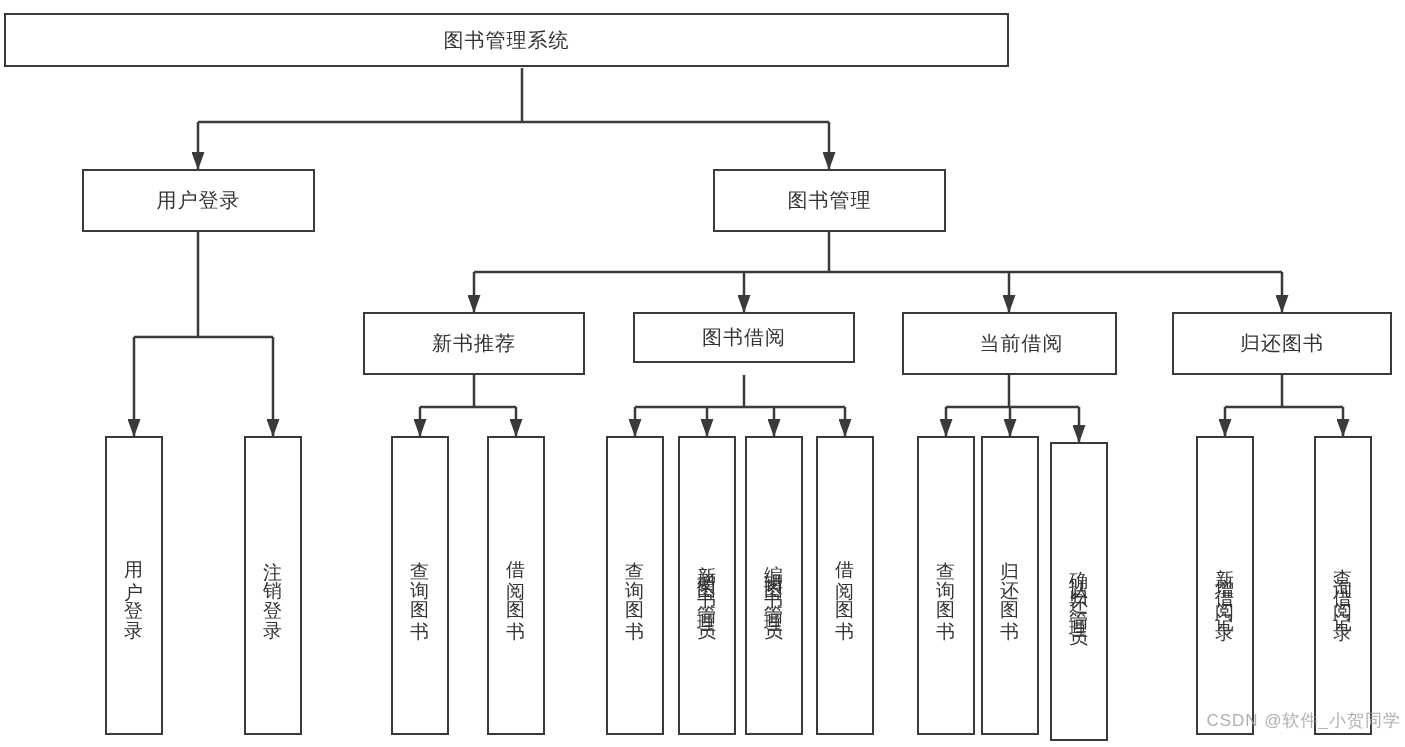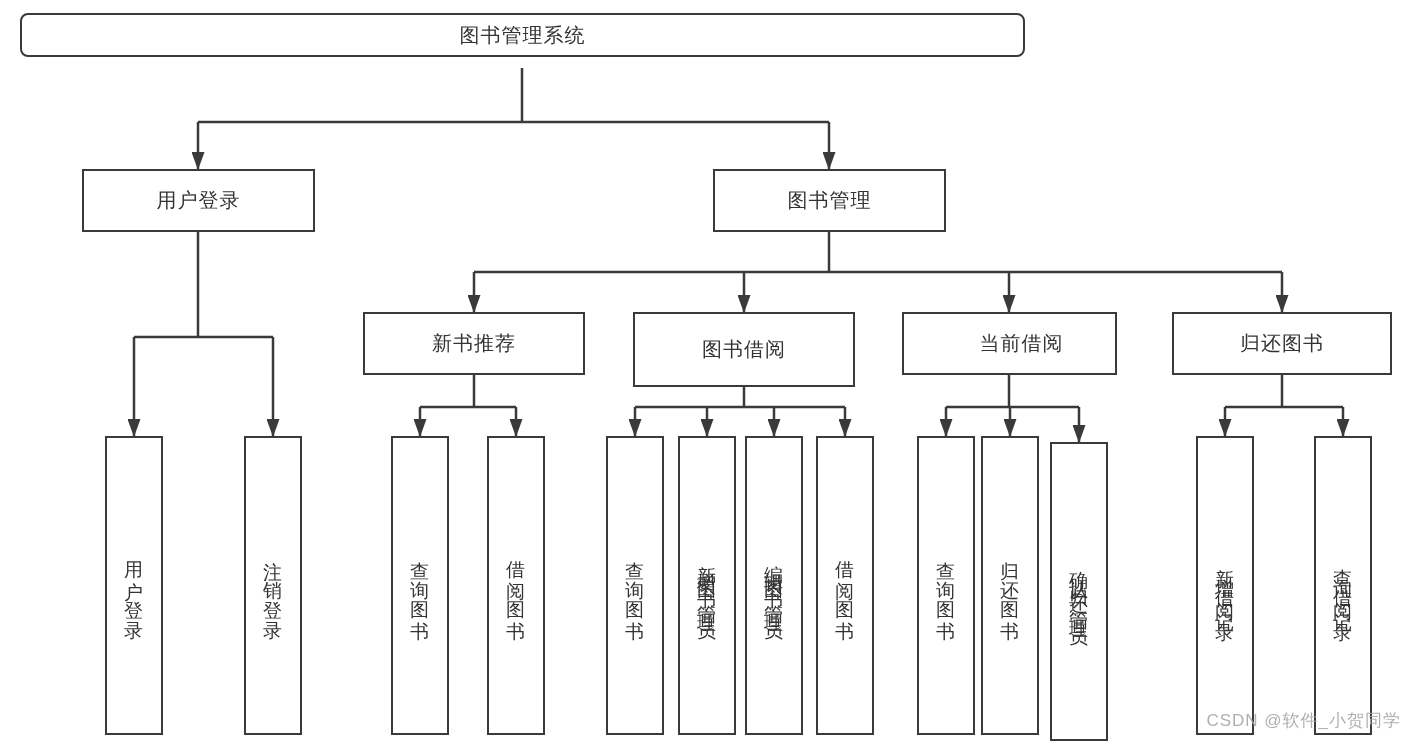--- a/index.html
+++ b/index.html
@@ -96,27 +96,27 @@
       <path d="M1010 407 V436" marker-end="url(#arrow)"></path>
       <path d="M1079 407 V442" marker-end="url(#arrow)"></path>
 
       <path d="M1282 375 V407"></path>
       <path d="M1225 407 H1343"></path>
       <path d="M1225 407 V436" marker-end="url(#arrow)"></path>
       <path d="M1343 407 V436" marker-end="url(#arrow)"></path>
     </g>
   </svg>
 
-  <div class="hbox" style="left:20px;top:13px;width:1005px;height:44px;border-radius:8px;">图书管理系统</div>
+  <div class="hbox" style="left:4px;top:13px;width:1005px;height:54px;">图书管理系统</div>
 
   <div class="hbox" style="left:82px;top:169px;width:233px;height:63px;">用户登录</div>
   <div class="hbox" style="left:713px;top:169px;width:233px;height:63px;">图书管理</div>
 
   <div class="hbox" style="left:363px;top:312px;width:222px;height:63px;">新书推荐</div>
-  <div class="hbox" style="left:633px;top:312px;width:222px;height:75px;">图书借阅</div>
+  <div class="hbox" style="left:633px;top:312px;width:222px;height:51px;">图书借阅</div>
   <div class="hbox" style="left:902px;top:312px;width:215px;height:63px;padding-left:24px;">当前借阅</div>
   <div class="hbox" style="left:1172px;top:312px;width:220px;height:63px;">归还图书</div>
 
   <div class="vbox ls-lg" style="left:105px;">
     <span>用户登录</span>
   </div>
   <div class="vbox ls-lg" style="left:244px;">
     <span>注销登录</span>
   </div>
 

